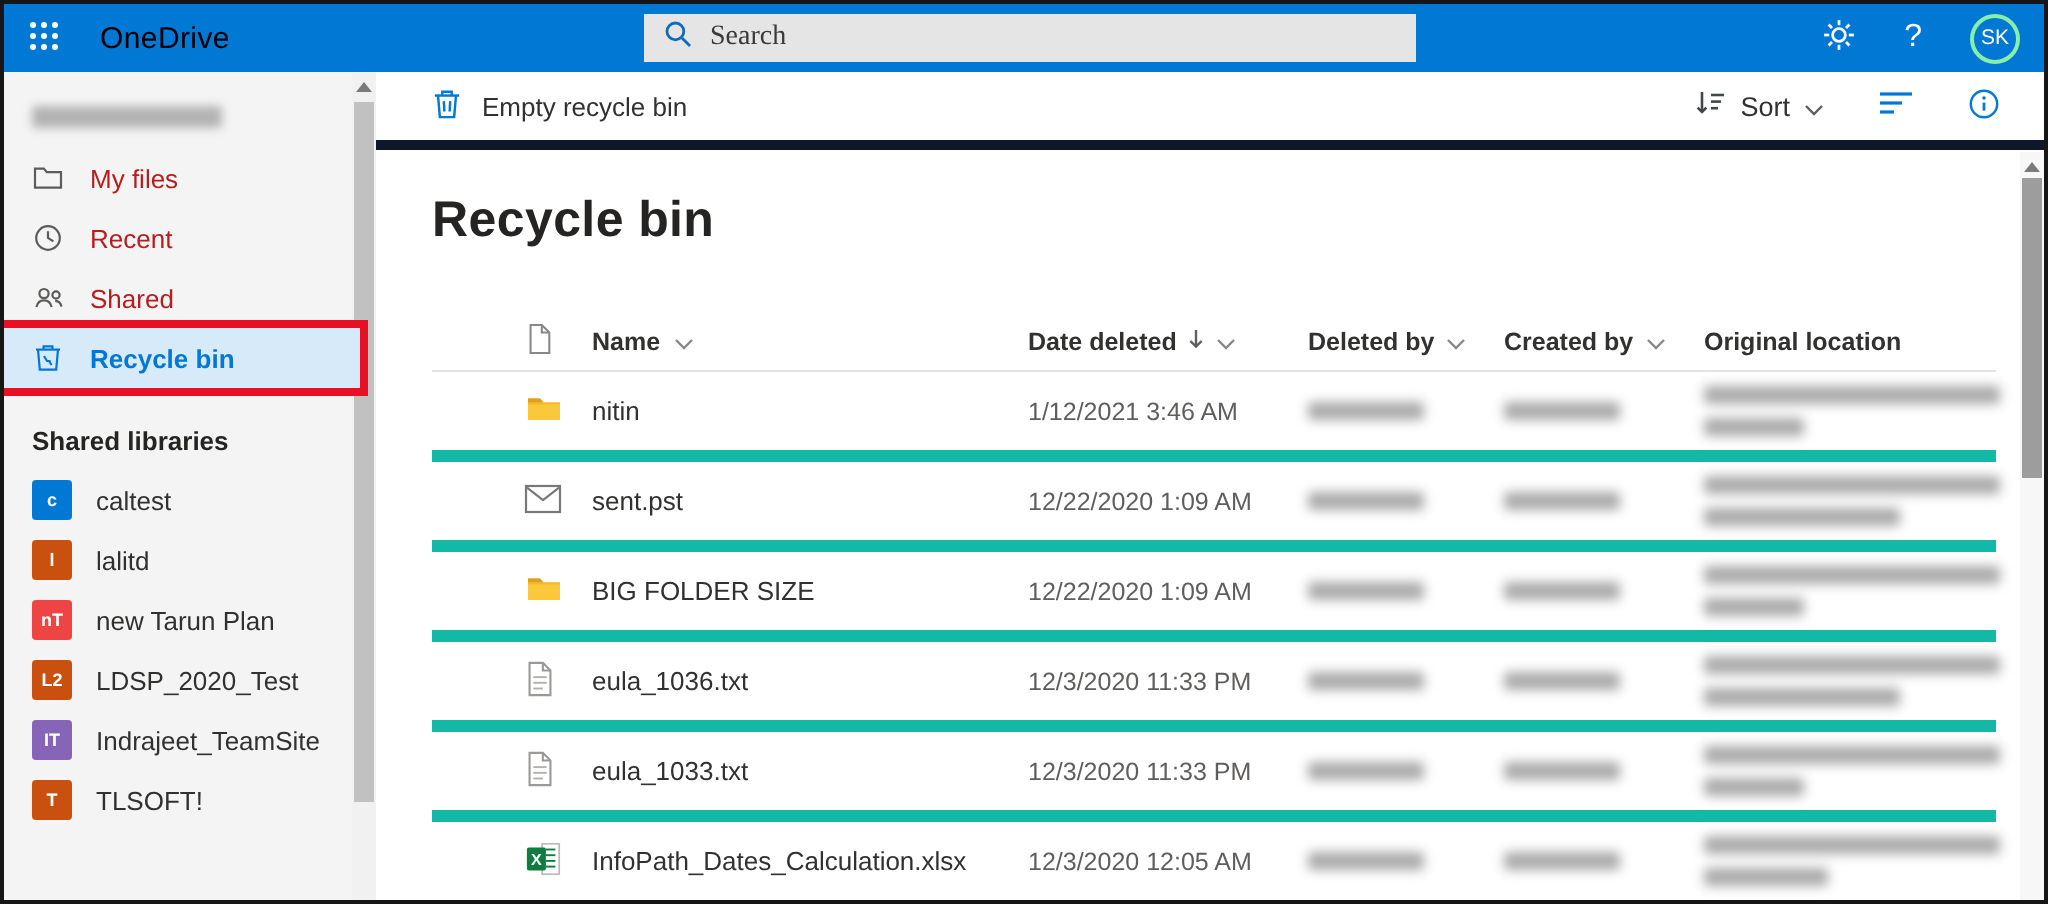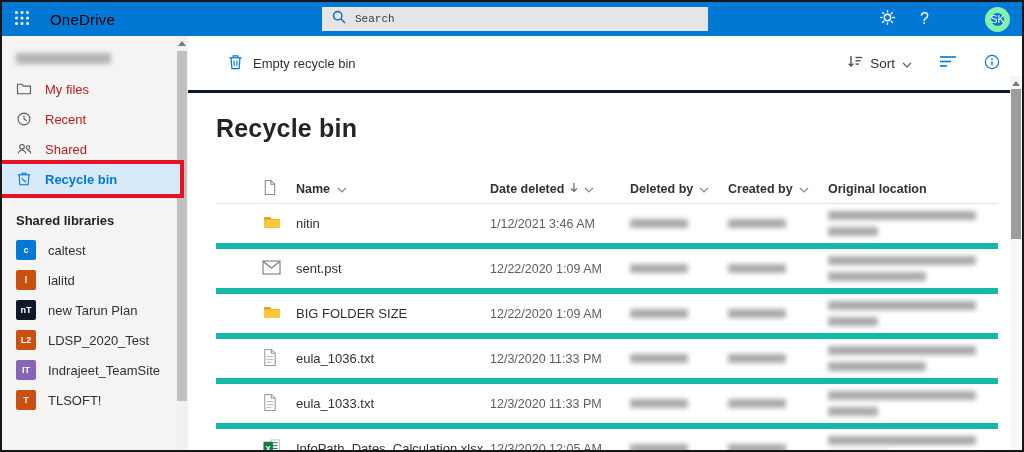--- a/index.html
+++ b/index.html
@@ -5,26 +5,26 @@
   * { margin:0; padding:0; box-sizing:border-box; }
   html,body { width:1024px; height:452px; background:#fff; }
   body { font-family:"Liberation Sans","DejaVu Sans",sans-serif; }
   .frame { position:relative; width:1024px; height:452px; border:2px solid #161616; overflow:hidden; background:#fff; }
 
   
   .topbar { position:relative; height:34px; background:#0078d4; display:flex; align-items:center; }
   .waffle { width:40px; height:34px; display:flex; align-items:center; justify-content:center; background:transparent; border:none; cursor:pointer; }
   .app-title { color:#000000; font-size:15px; font-weight:normal; letter-spacing:.2px; margin-left:8px; }
   .searchbox { position:absolute; left:320px; top:5px; width:386px; height:24px; background:#e5e5e5; display:flex; align-items:center; padding-left:10px; gap:9px; }
-  .searchbox input { flex:1; border:none; background:transparent; outline:none; font-size:11px; color:#7f1d1d; font-family:Liberation Mono, monospace; }
+  .searchbox input { flex:1; border:none; background:transparent; outline:none; font-size:14px; color:#7f1d1d; font-family:Liberation Serif, serif; }
   .searchbox input::placeholder { color:#3b3a39; opacity:1; }
   .topbar-right { margin-left:auto; display:flex; align-items:center; gap:24px; padding-right:12px; }
   .tb-btn { background:transparent; border:none; cursor:pointer; display:flex; align-items:center; justify-content:center; }
   .help-glyph { color:#fff; font-size:16px; font-weight:normal; }
-  .avatar { width:25px; height:25px; border:6px solid #86efac; border-radius:50%; color:#fff; font-size:10.5px; display:flex; align-items:center; justify-content:center; cursor:pointer;margin-left:32px; }
+  .avatar { width:25px; height:25px; border:2px solid #86efac; border-radius:50%; color:#fff; font-size:10.5px; display:flex; align-items:center; justify-content:center; cursor:pointer; }
 
   
   .bodyrow { display:flex; height:414px; }
 
   
   .sidebar { position:relative; width:186px; background:#f4f4f4; flex:none; overflow:hidden; }
   .user-blur { margin:17px 0 10px 14px; width:95px; height:11px; background:#b3b3b3; border-radius:2px; filter:blur(2.5px); }
   .nav-item { display:flex; align-items:center; gap:12px; height:30px; padding-left:14px; width:178px; font-size:13px; color:#b91c1c; cursor:pointer; }
   .nav-item .nav-ic { width:17px; height:17px; display:flex; align-items:center; }
   .nav-item.selected { background:#d7eafa; color:#0078d4; font-weight:bold; position:relative; z-index:3; }
@@ -32,34 +32,34 @@
   .nav-item.annotated { outline:4px solid #e81123; outline-offset:0; }
   .lib-heading { font-size:13px; font-weight:bold; color:#252423; margin:19px 0 7px 14px; }
   .lib-item { display:flex; align-items:center; gap:12px; height:30px; padding-left:14px; font-size:13px; color:#323130; cursor:pointer; }
   .tile { width:20px; height:20px; border-radius:2px; color:#fff; font-size:9px; font-weight:bold; display:flex; align-items:center; justify-content:center; flex:none; }
   .sb-scroll { position:absolute; top:0; right:0; width:12px; height:100%; background:#f1f1f1; z-index:2; }
   .sb-up { position:absolute; top:5px; left:2px; width:0; height:0; border-left:4px solid transparent; border-right:4px solid transparent; border-bottom:5px solid #7a7a7a; }
   .sb-thumb { position:absolute; top:15px; left:1px; width:10px; height:350px; background:#c1c1c1; }
 
   
   .main { position:relative; flex:1; background:#fff; overflow:hidden; }
-  .toolbar { height:57px; display:flex; align-items:center; padding:0 22px 0 40px; border-bottom:3px solid #0f172a; }
+  .toolbar { height:39px; display:flex; align-items:center; padding:0 22px 0 28px; border-bottom:5px solid #0f172a; }
   .empty-btn { display:flex; align-items:center; gap:10px; background:transparent; border:none; font-family:inherit; font-size:13px; color:#323130; cursor:pointer; }
   .toolbar-right { margin-left:auto; display:flex; align-items:center; gap:27px; }
   .sort-btn { display:flex; align-items:center; gap:7px; background:transparent; border:none; font-family:inherit; font-size:13.5px; color:#323130; cursor:pointer; }
   .icon-btn { background:transparent; border:none; cursor:pointer; display:flex; align-items:center; }
 
   .content { padding:21px 24px 0 28px; }
   .page-title { font-size:25px; font-weight:600; color:#252423; letter-spacing:.2px; }
 
   .thead { display:flex; align-items:center; height:30px; margin-top:31px; border-bottom:1px solid #e3e3e3; font-size:12.5px; font-weight:bold; color:#323130; }
   .col-sel { width:46px; flex:none; }
   .col-ic { width:34px; flex:none; display:flex; align-items:center; }
   .col-name { width:194px; flex:none; display:flex; align-items:center; gap:7px; }
-  .col-date { width:140px; flex:none; display:flex; align-items:center; gap:6px; }
+  .col-date { width:140px; flex:none; display:flex; align-items:center; gap:6px;margin-left:24px; }
   .col-del { width:98px; flex:none; display:flex; align-items:center; gap:6px; }
   .col-cre { width:100px; flex:none; display:flex; align-items:center; gap:6px; }
   .col-loc { flex:1; display:flex; align-items:center; gap:6px; }
   .thead .col-name, .thead .col-date, .thead .col-del, .thead .col-cre { cursor:pointer; }
 
   .trow { display:flex; align-items:center; height:45px; border-bottom:6px solid #14b8a6; font-size:13px; color:#323130; cursor:pointer; }
   .trow .col-name { font-size:13px; }
   .trow .col-date { font-size:12.5px; color:#605e5c; }
   .trow .col-loc { flex-direction:column; align-items:flex-start; justify-content:center; gap:7px; }
   .blur { display:block; height:9px; background:#a9a9a9; border-radius:2px; filter:blur(2.8px); }
@@ -188,21 +188,21 @@
 
       <div class="lib-item">
             <span class="tile" style="background: rgb(0, 120, 212);">c</span>
             <span>caltest</span>
           </div>
           <div class="lib-item">
             <span class="tile" style="background: rgb(202, 80, 16);">l</span>
             <span>lalitd</span>
           </div>
           <div class="lib-item">
-            <span class="tile" style="background: #0f172a;">nT</span>
+            <span class="tile" style="background: #ef4444;">nT</span>
             <span>new Tarun Plan</span>
           </div>
           <div class="lib-item">
             <span class="tile" style="background: rgb(202, 80, 16);">L2</span>
             <span>LDSP_2020_Test</span>
           </div>
           <div class="lib-item">
             <span class="tile" style="background: rgb(135, 100, 184);">IT</span>
             <span>Indrajeet_TeamSite</span>
           </div>

